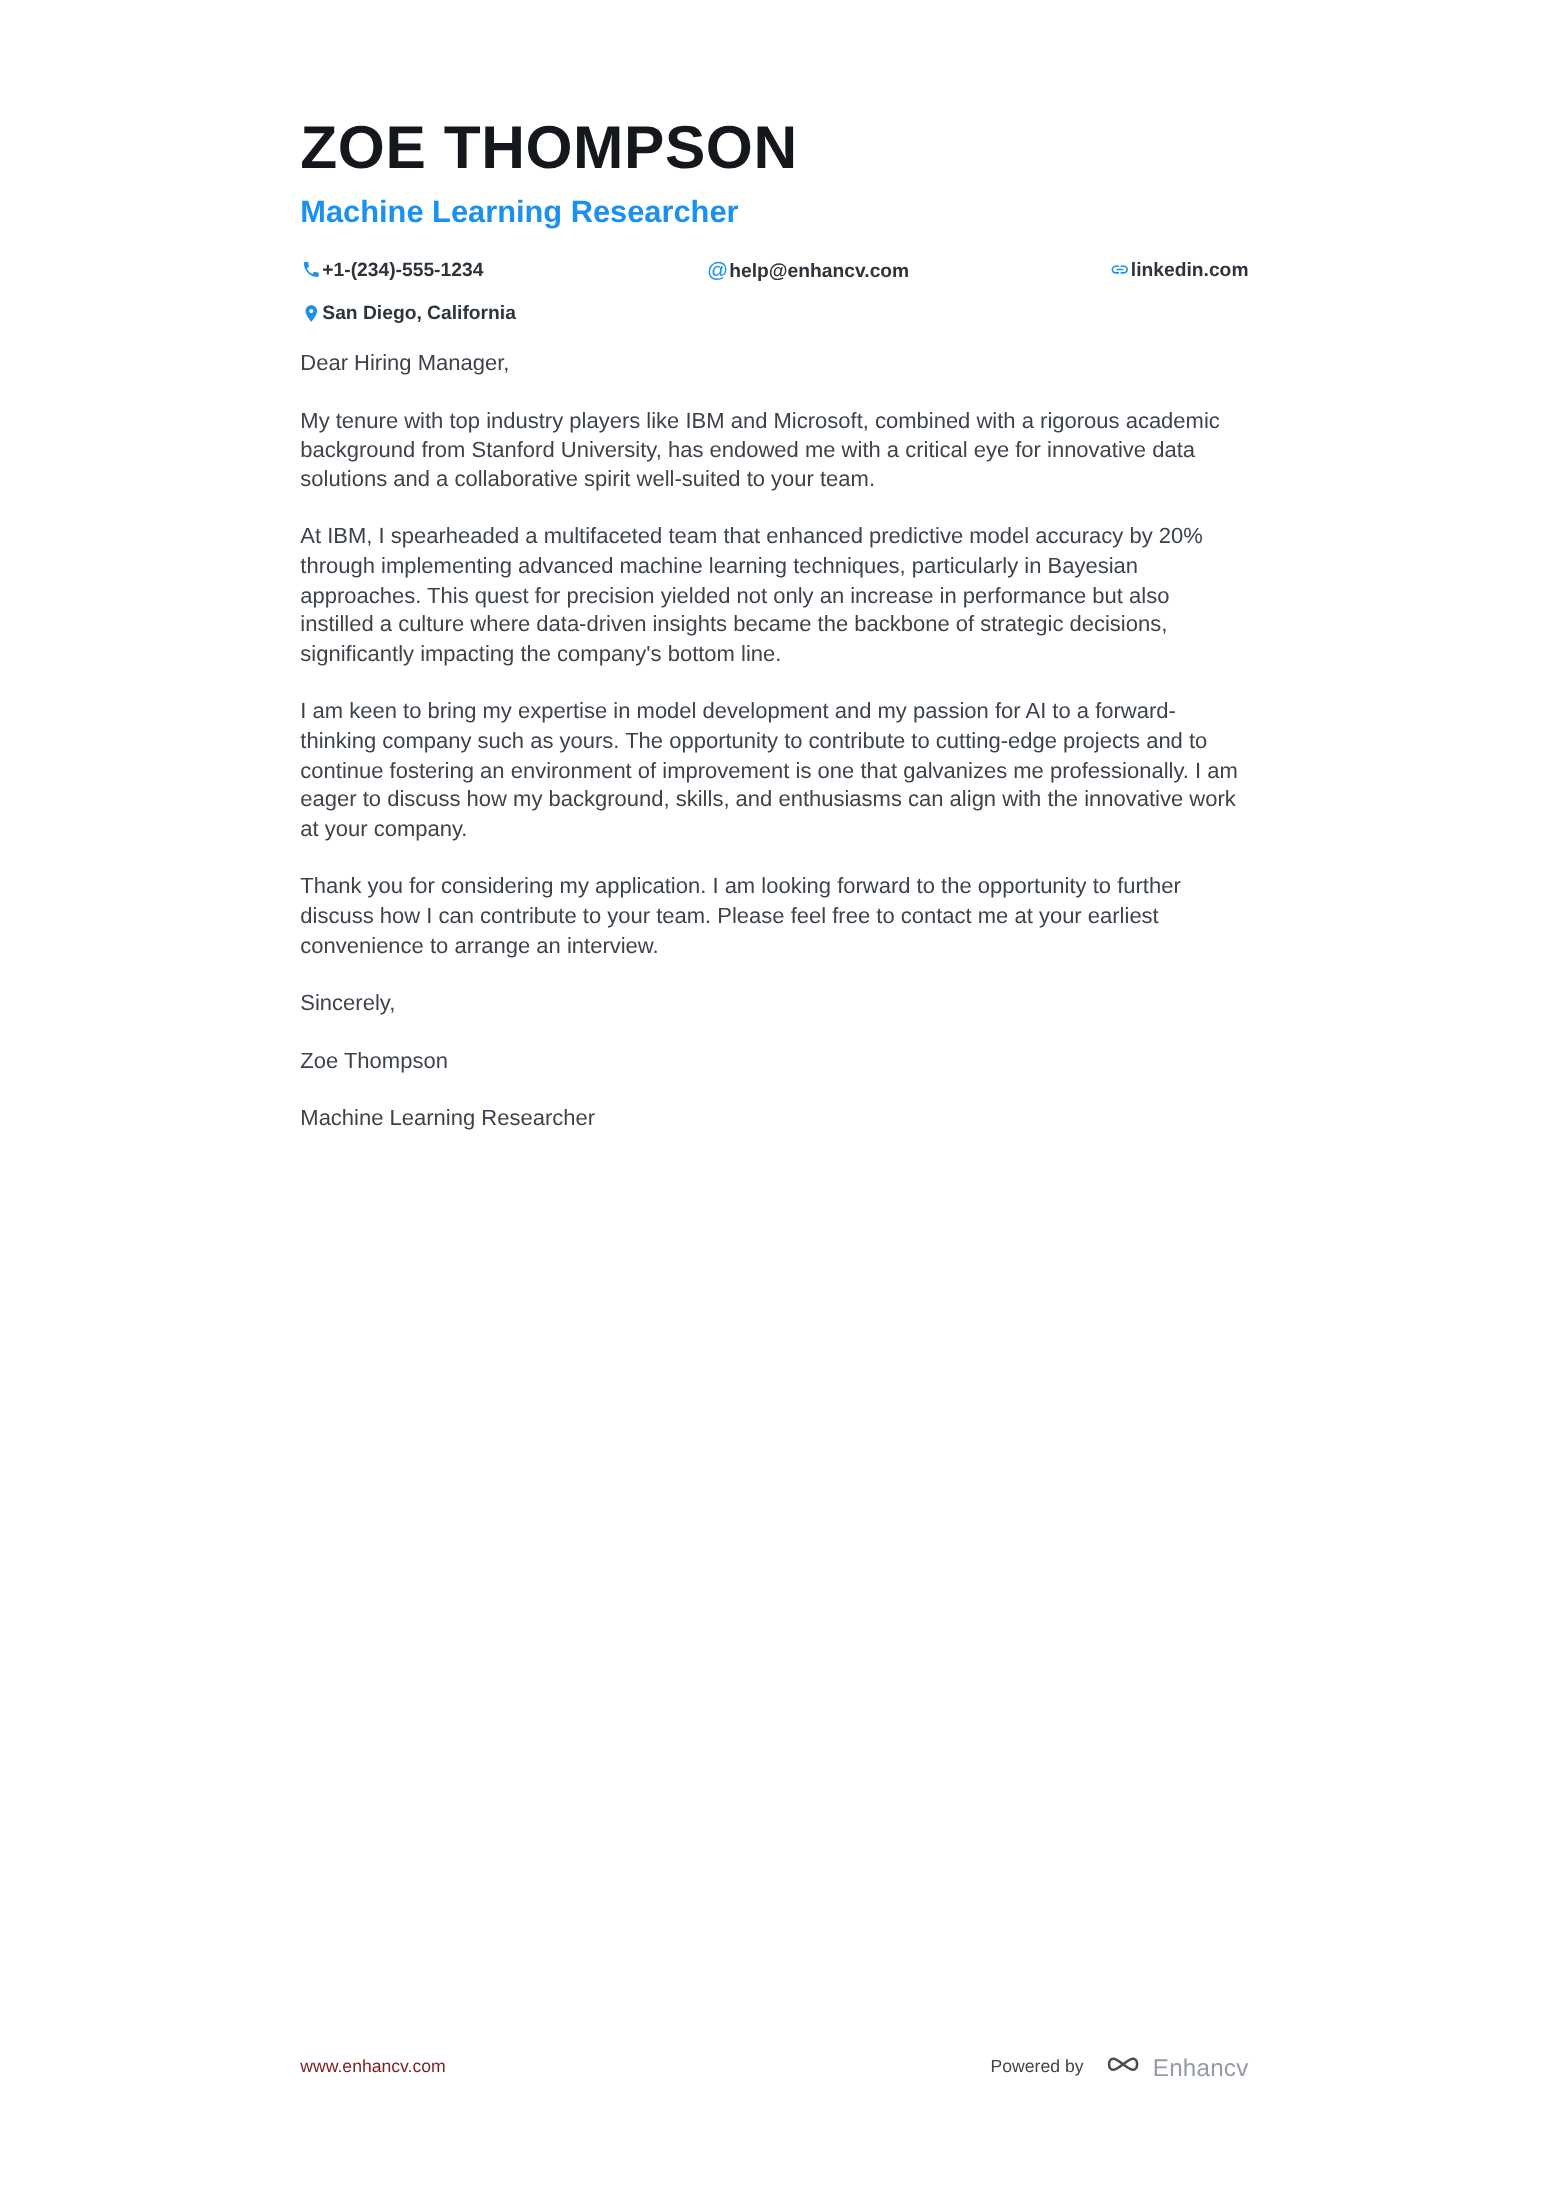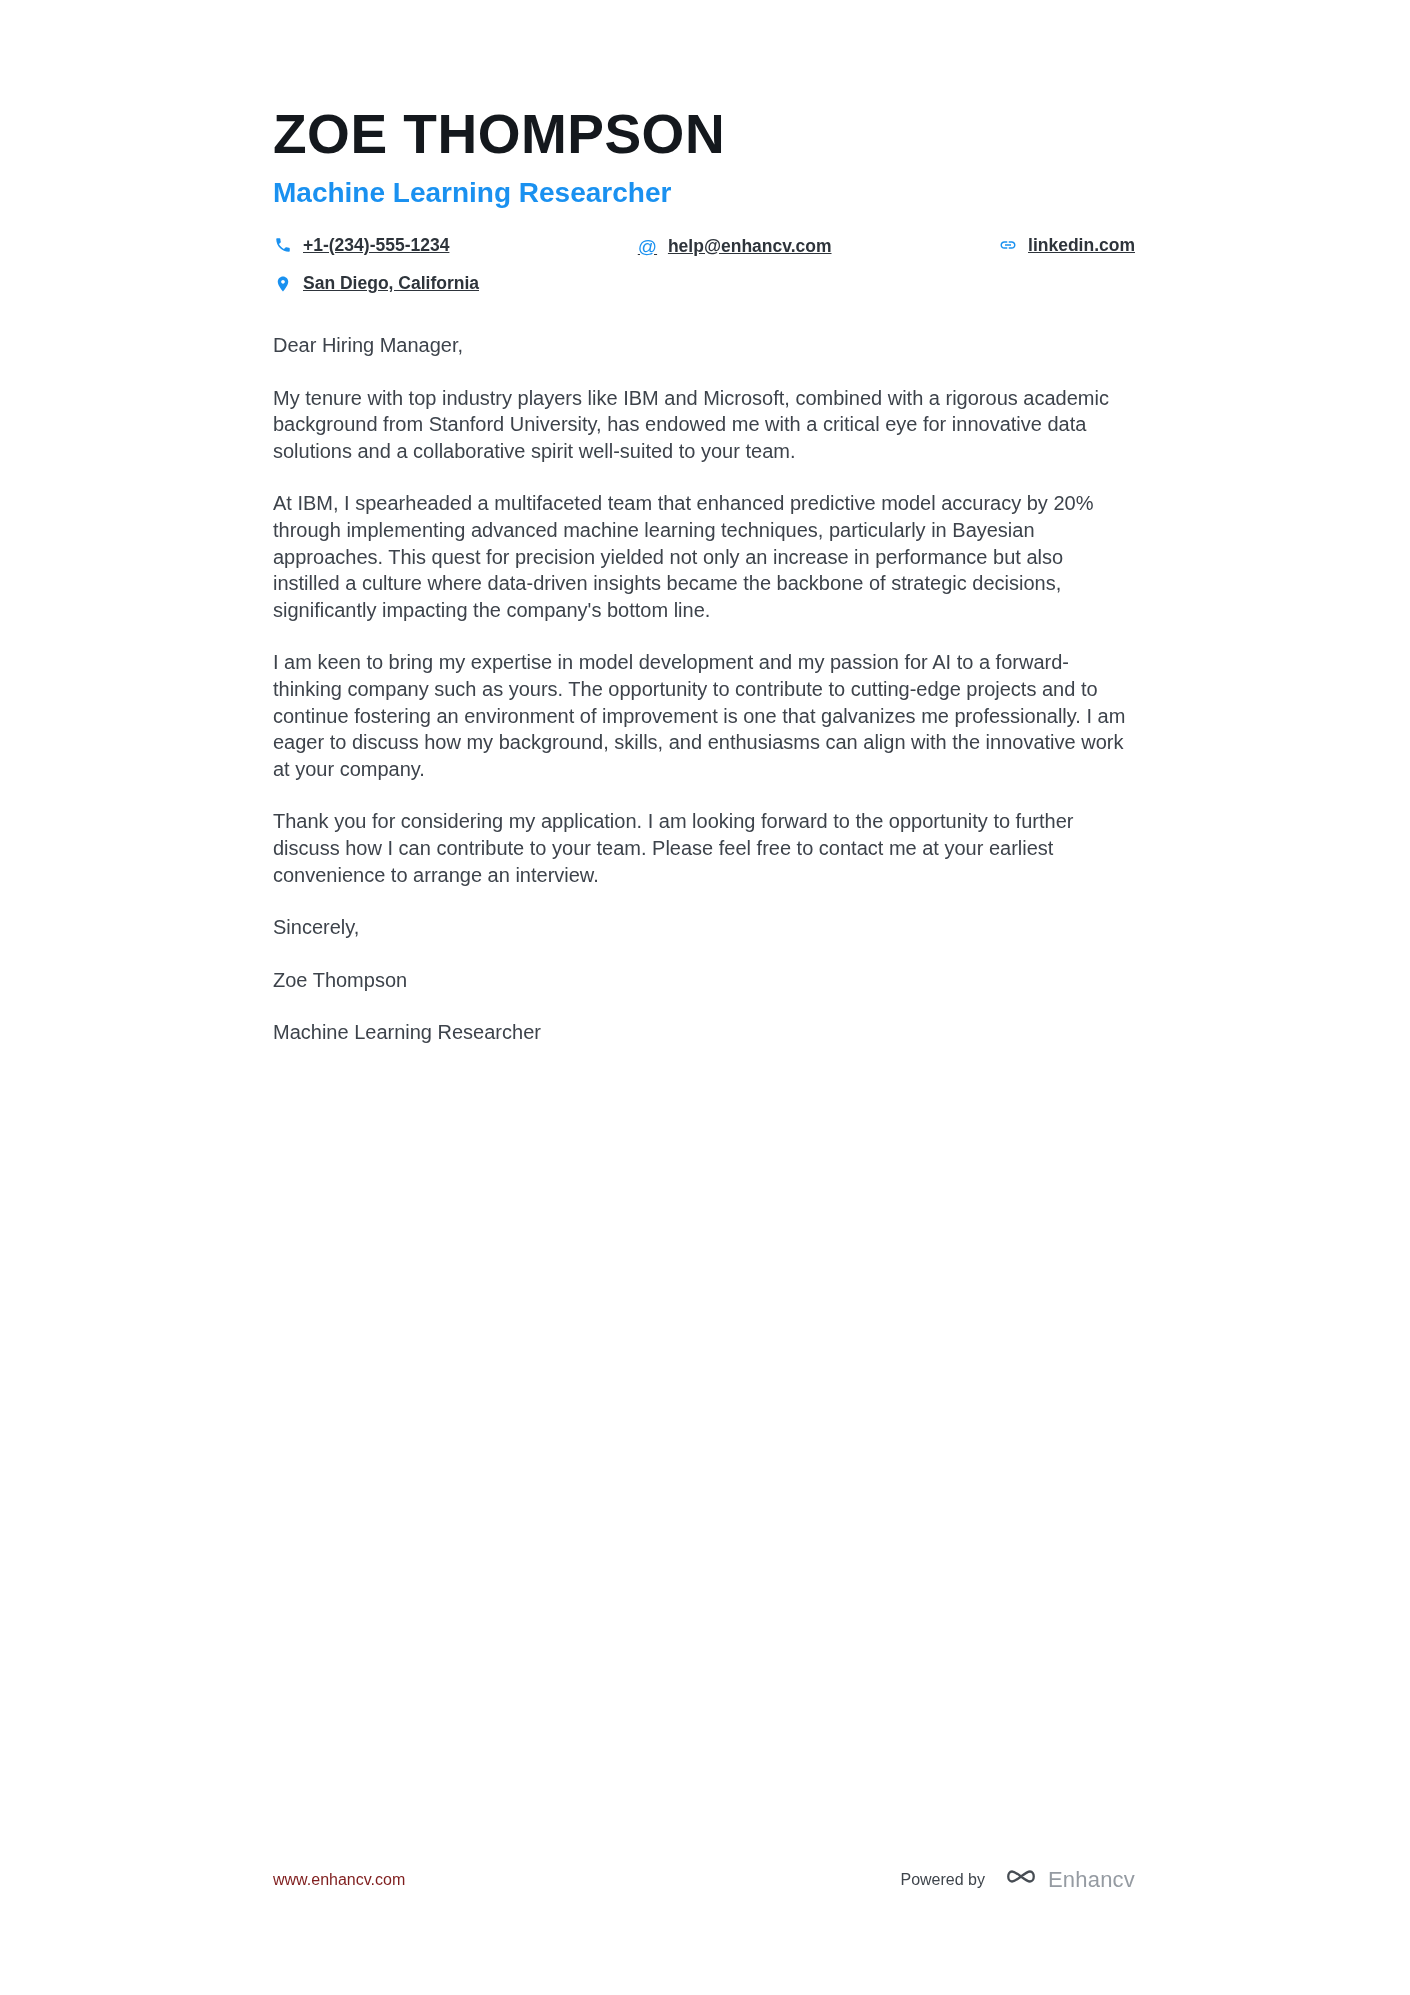--- a/index.html
+++ b/index.html
@@ -38,25 +38,24 @@
     align-items: center;
     margin-top: 26px;
   }
   .contact-col-1 { width: 378px; }
   .contact-col-2 { width: 373px; }
   .contact-col-3 { flex: 1; }
 
   .contact-item {
     display: inline-flex;
     align-items: center;
-    gap: 11px;
+    gap: 1px;
     font-size: 17.5px;
     font-weight: 700;
     color: #2e343b;
-    text-decoration: underline;
   }
   .contact-item .icon {
     display: inline-flex;
     align-items: center;
     justify-content: center;
     width: 19px;
     height: 19px;
     flex: 0 0 19px;
   }
   .contact-item .icon svg { width: 18px; height: 18px; fill: #1a91f0; }
@@ -73,21 +72,21 @@
     margin: 84px 0 0 0;
     padding-bottom: 12px;
     font-size: 39px;
     line-height: 1.05;
     font-weight: 800;
     letter-spacing: 0.3px;
     color: #111418;
     border-bottom: 4px solid #15181c;
   }
 
-  .letter-body { margin-top: 38px; }
+  .letter-body { margin-top: 22px; }
   .body-text {
     margin: 0 0 26px 0;
     font-size: 20px;
     line-height: 1.33;
     font-weight: 400;
     color: #3d434b;
     max-width: 1136px;
   }
 
   

